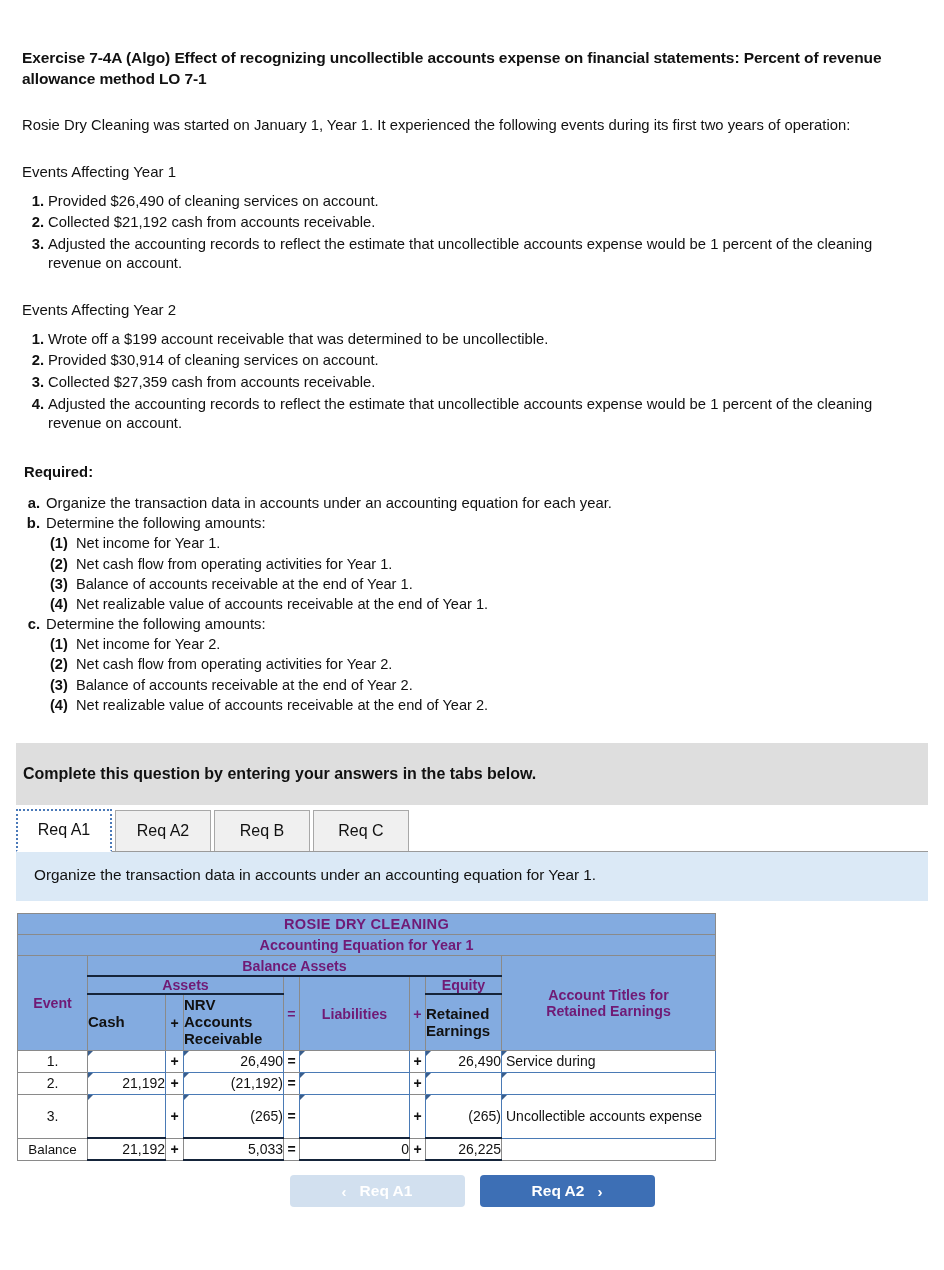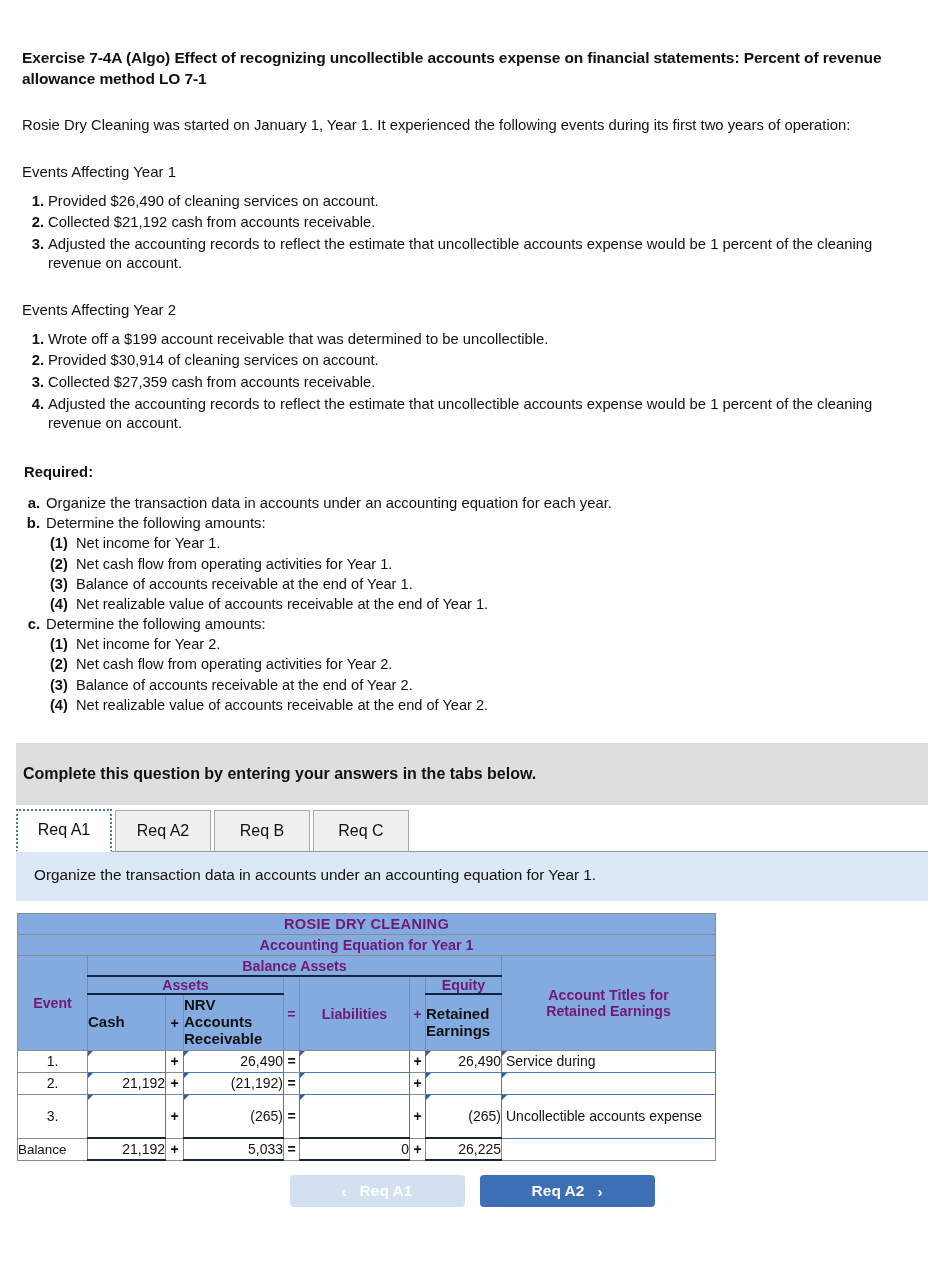--- a/index.html
+++ b/index.html
@@ -233,21 +233,21 @@
     background: #ffffff;
     text-align: right;
     padding: 1px 4px;
     font-size: 14px;
     height: 22px;
     border-top: 2px solid #15243a !important;
     border-bottom: 2px solid #15243a !important;
     border-left: 1px solid #8a8a8a !important;
     border-right: 1px solid #8a8a8a !important;
   }
-  .bal.lbl { text-align: left; border-top: 1px solid #8a8a8a !important; border-bottom: 1px solid #8a8a8a !important; font-size: 13.4px;}
+  .bal.lbl { text-align: center; border-top: 1px solid #8a8a8a !important; border-bottom: 1px solid #8a8a8a !important; font-size: 13.4px;}
   .bal.blank { border-top: 1px solid #8a8a8a !important; border-bottom: 1px solid #8a8a8a !important; }
   .op-bal {
     text-align: center; font-weight: bold; font-size: 14px;
     background:#fff;
     border-left: none !important; border-right: none !important;
     border-top: 1px solid #8a8a8a !important;
     border-bottom: 1px solid #8a8a8a !important;
   }
 
   

